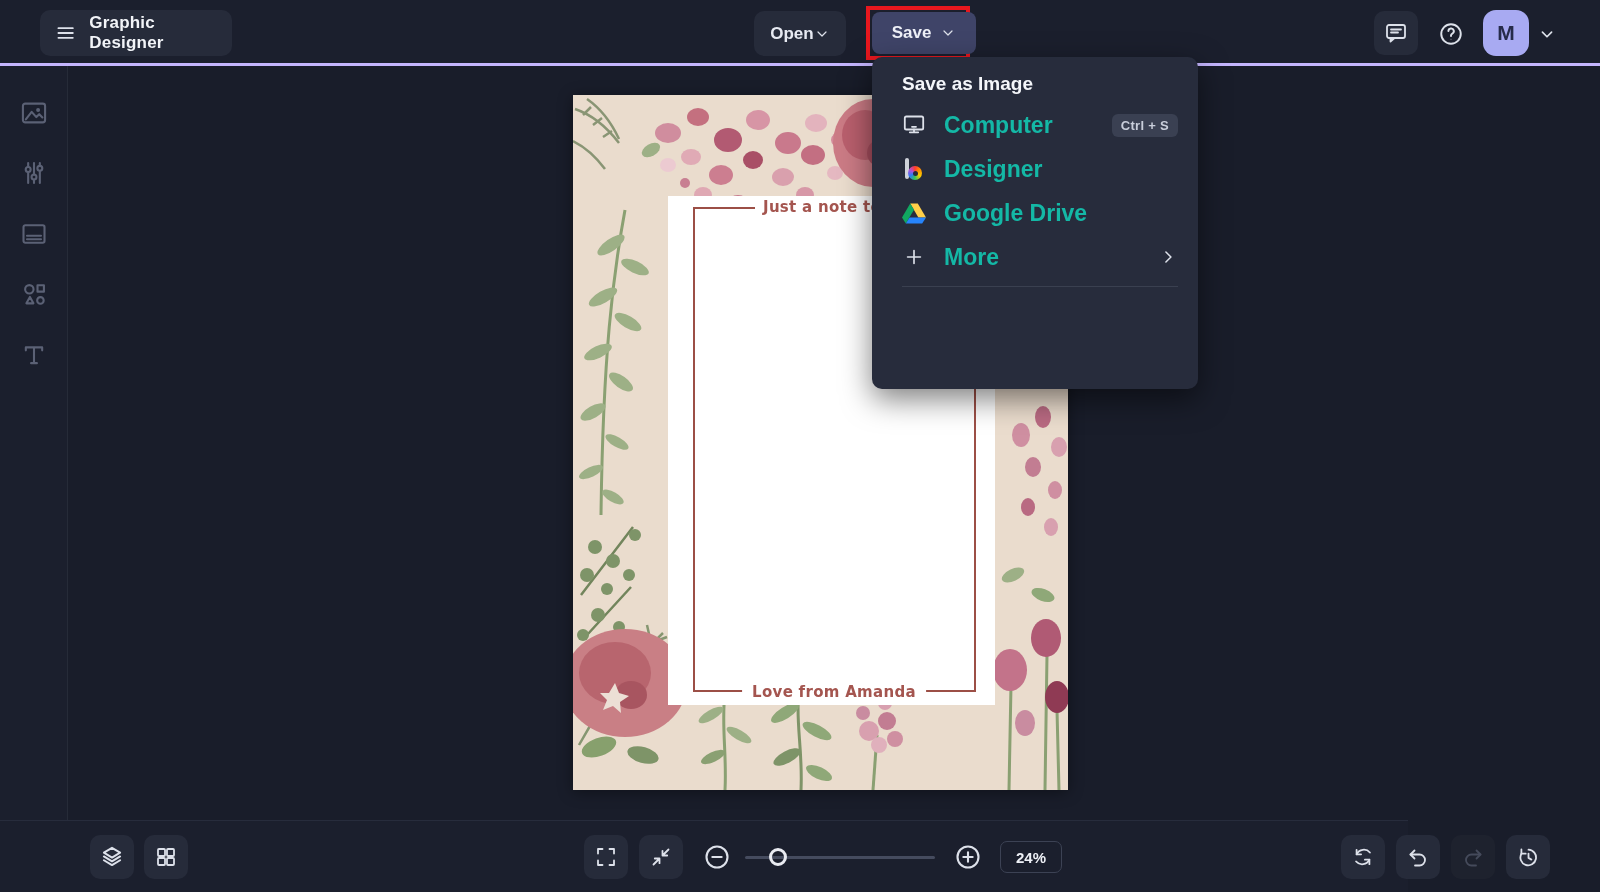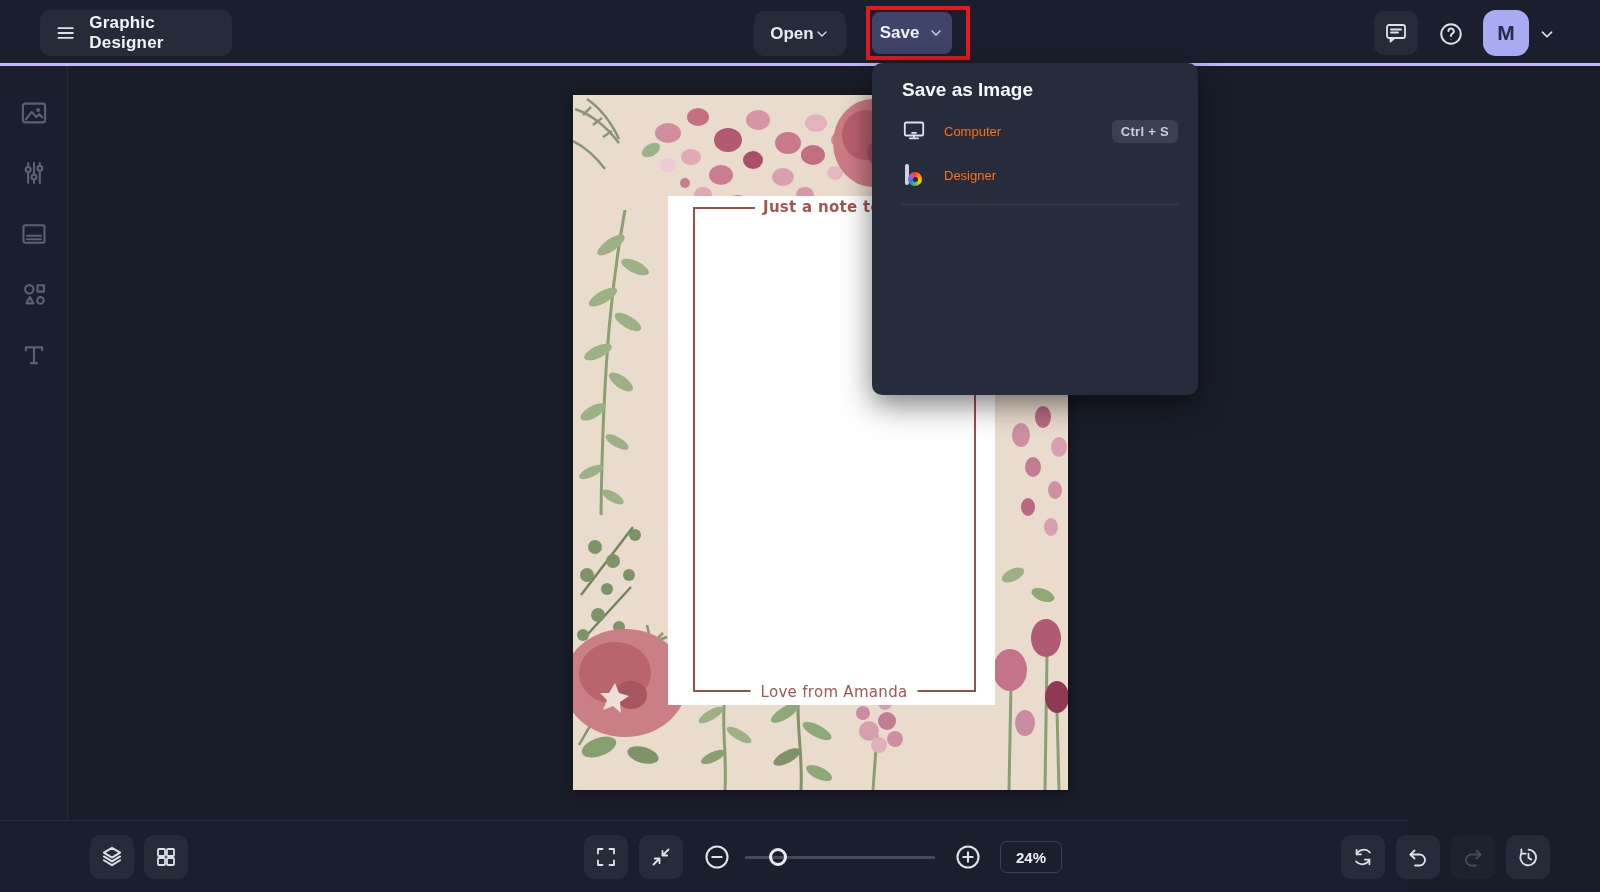--- a/index.html
+++ b/index.html
@@ -14,21 +14,21 @@
     background:var(--bar-bg, #1b1f2d); border-bottom:3px solid #c4b5fd; z-index:40;
   }
   .pill {
     position:absolute; display:flex; align-items:center; justify-content:center;
     background:#262b3a; border-radius:10px; cursor:pointer;
   }
   .gd-group { left:40px; top:10px; width:192px; height:46px; justify-content:flex-start; padding:0 16px; gap:14px; }
   .gd-title { font-size:17px; font-weight:700; letter-spacing:.2px; color:#f2f4f8; }
   .open-btn { left:754px; top:11px; width:92px; height:45px; font-size:17px; font-weight:600; color:#e7eaf2; }
   .save-btn {
-    position:absolute; left:872px; top:12px; width:80px; height:42px; border-radius:8px;
+    position:absolute; left:872px; top:12px; width:104px; height:42px; border-radius:8px;
     background:var(--save-accent, #3f4468); display:flex; align-items:center; justify-content:center;
     gap:9px; font-size:17px; font-weight:600; color:#eef0f7; cursor:pointer; z-index:61;
   }
   .save-annotation {
     position:absolute; left:866px; top:6px; width:104px; height:54px;
     border:4px solid var(--annotation-red, #e8171e); z-index:60; pointer-events:none;
   }
   .icon-tile { left:1374px; top:11px; width:44px; height:44px; }
   .help-btn { position:absolute; left:1428px; top:11px; width:46px; height:45px; display:flex; align-items:center; justify-content:center; cursor:pointer; }
   .avatar {
@@ -53,33 +53,33 @@
   .card svg.art { position:absolute; left:0; top:0; }
   .note-box { position:absolute; left:95px; top:101px; width:327px; height:509px; background:#ffffff; }
   .note-frame { position:absolute; left:120px; top:112px; width:283px; height:485px; border:2px solid var(--card-accent, #9c4f46); }
   .note-top-text {
     position:absolute; left:182px; top:112px; transform:translateY(-52%);
     background:#ffffff; padding:0 8px; font-size:15px; font-weight:700; letter-spacing:.3px;
     color:#a4554f; white-space:nowrap; font-family:"DejaVu Sans", sans-serif;
   }
   .note-bottom-text {
     position:absolute; left:261px; top:597px; transform:translate(-50%,-52%);
-    background:#ffffff; padding:0 10px; font-size:15px; font-weight:400; letter-spacing:.3px;
+    background:#ffffff; padding:0 10px; font-size:15px; font-weight:700; letter-spacing:.3px;
     color:#a4554f; white-space:nowrap; font-family:"DejaVu Sans", sans-serif;
   }
   
   .dropdown {
-    position:absolute; left:872px; top:63px; width:326px; height:332px;
+    position:absolute; left:872px; top:57px; width:326px; height:332px;
     background:var(--panel-bg, #272c3c); border-radius:10px; z-index:50;
     box-shadow:0 10px 30px rgba(0,0,0,.5); padding:14px 20px 0 30px;
   }
   .dd-header { font-size:19px; font-weight:700; color:#f4f6fa; line-height:26px; margin-bottom:6px; }
   .dd-row { display:flex; align-items:center; height:44px; gap:18px; cursor:pointer; }
   .dd-ic { width:24px; height:24px; display:flex; align-items:center; justify-content:center; flex:none; }
-  .dd-label { font-size:13px; font-weight:400; color:#f97316; }
+  .dd-label { font-size:23px; font-weight:700; color:#14b8a6; }
   .dd-badge {
     margin-left:auto; background:#3a4052; border-radius:6px; padding:4px 9px;
     font-size:13px; font-weight:600; color:#c9cedb; letter-spacing:.3px;
   }
   .dd-caret { margin-left:auto; width:20px; height:20px; }
   .dd-divider { height:1px; background:#3a4050; margin:7px 0; }
   
   .bf-logo { position:relative; width:22px; height:22px; }
   .bf-stem { position:absolute; left:2px; top:0; width:4px; height:21px; border-radius:2px; background:#cfd3da; }
   .bf-bowl {
@@ -340,22 +340,43 @@
       <span class="dd-ic">
         <span class="bf-logo">
             <span class="bf-stem"></span>
             <span class="bf-bowl"></span>
             <span class="bf-hole"></span>
           </span>
       </span>
       <span class="dd-label">Designer</span>
     </div>
 
-
-
+    <div class="dd-row">
+      <span class="dd-ic">
+        <svg width="24" height="21" viewBox="0 0 24 21">
+          <polygon points="8.2,0.5 15.8,0.5 24,14.5 16.4,14.5" fill="#ffcf48"></polygon>
+          <polygon points="8.2,0.5 0,14.5 3.8,20.5 12,6.8" fill="#11a861"></polygon>
+          <polygon points="3.8,20.5 20.2,20.5 24,14.5 7.6,14.5" fill="#2684fc"></polygon>
+        </svg>
+      </span>
+      <span class="dd-label">Google Drive</span>
+    </div>
+
+
+    <div class="dd-row">
+      <span class="dd-ic">
+        <svg class="ic" width="22" height="22" viewBox="0 0 24 24">
+            <path d="M12 5v14 M5 12h14"></path>
+          </svg>
+      </span>
+      <span class="dd-label">More</span>
+      <svg class="ic dd-caret" viewBox="0 0 24 24">
+          <path d="M9.5 6l6 6-6 6"></path>
+        </svg>
+    </div>
 
     <div class="dd-divider"></div>
 
   </div>
 
   <div class="bottombar">
     <div class="bb-tile" style="left:90px">
       <svg class="ic" width="26" height="26" viewBox="0 0 24 24">
         <path d="M12 3.5L19.5 8 12 12.5 4.5 8Z"></path>
           <path d="M4.5 11.5L12 16l7.5-4.5"></path>

